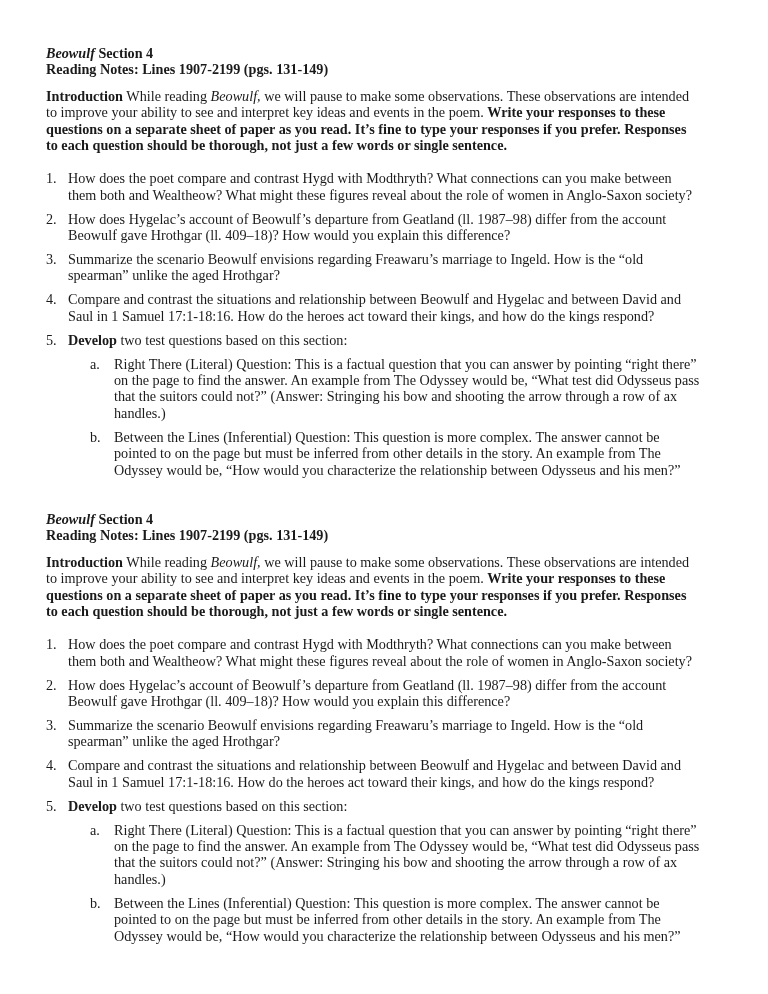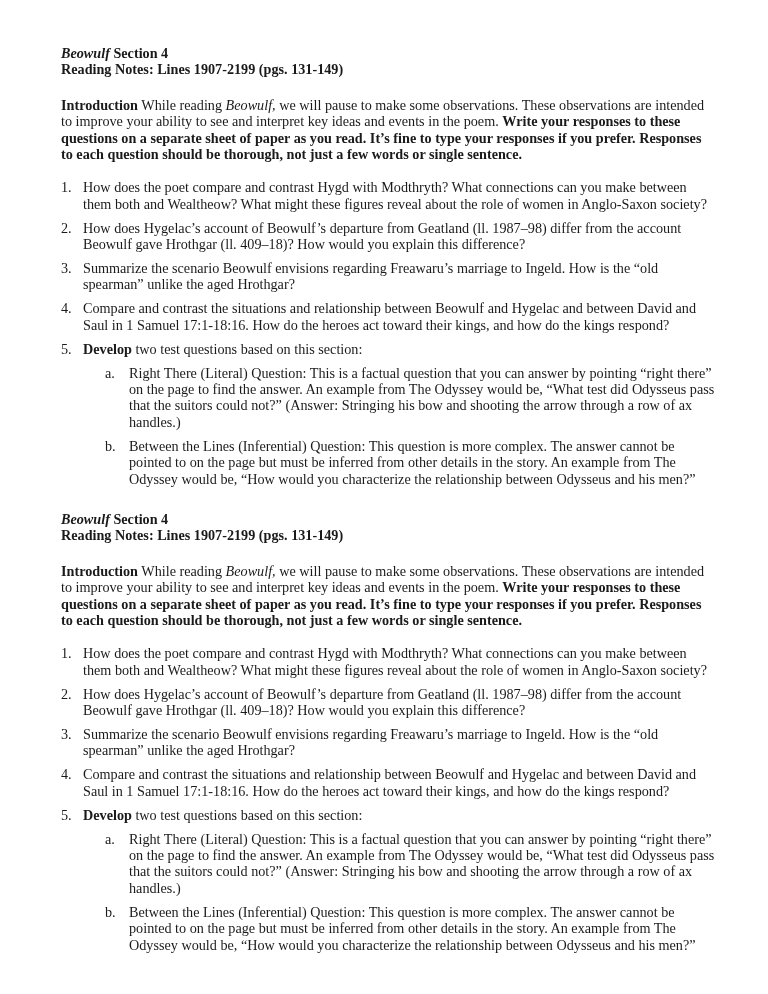--- a/index.html
+++ b/index.html
@@ -18,36 +18,36 @@
       line-height: 16.4px;
     }
     .page {
       position: absolute;
       left: 46px;
       top: 0;
       width: 690px;
     }
     .section {
       position: absolute;
-      left: 15px;
+      left: 0;
       width: 690px;
     }
     .line {
       white-space: nowrap;
       display: block;
       height: 16.4px;
     }
     .title-line {
       font-weight: bold;
     }
     .title-line .ital {
       font-style: italic;
     }
     .intro {
-      margin-top: 19px;
+      margin-top: 10px;
     }
     .b { font-weight: bold; }
     .i { font-style: italic; }
     .qlist {
       margin-top: 16.8px;
     }
     .q {
       position: relative;
       padding-left: 22px;
       margin-bottom: 7.6px;

